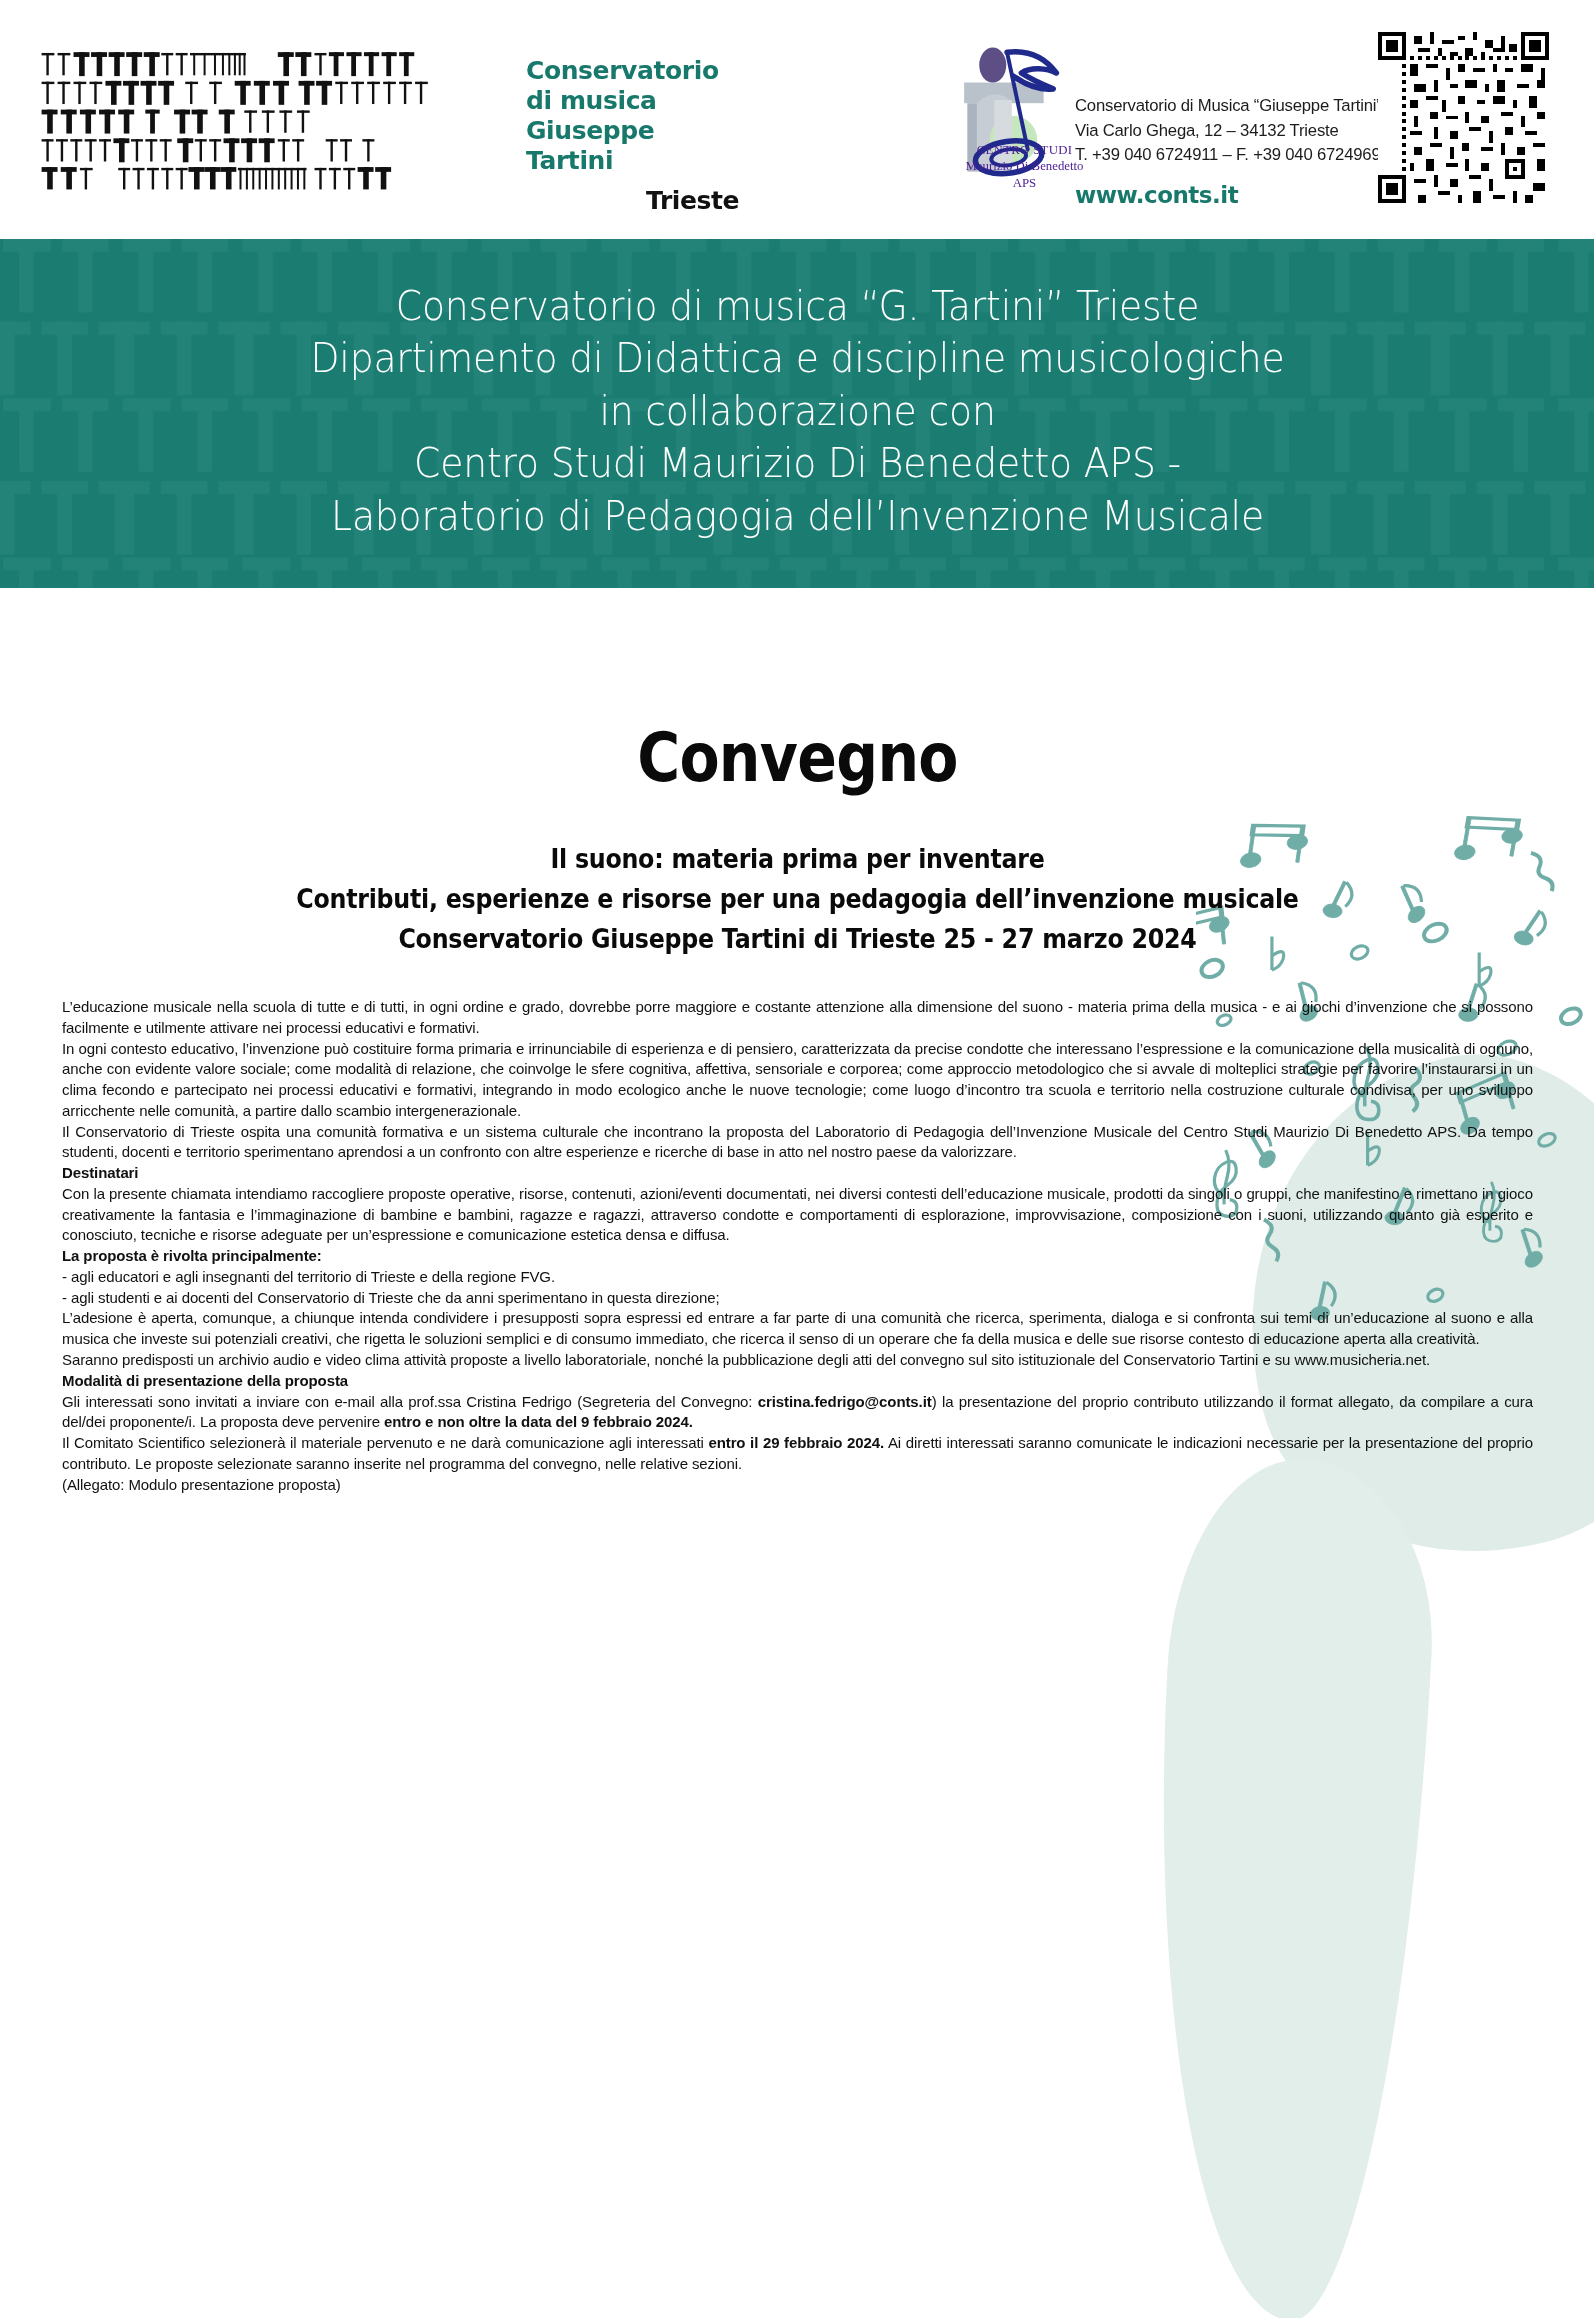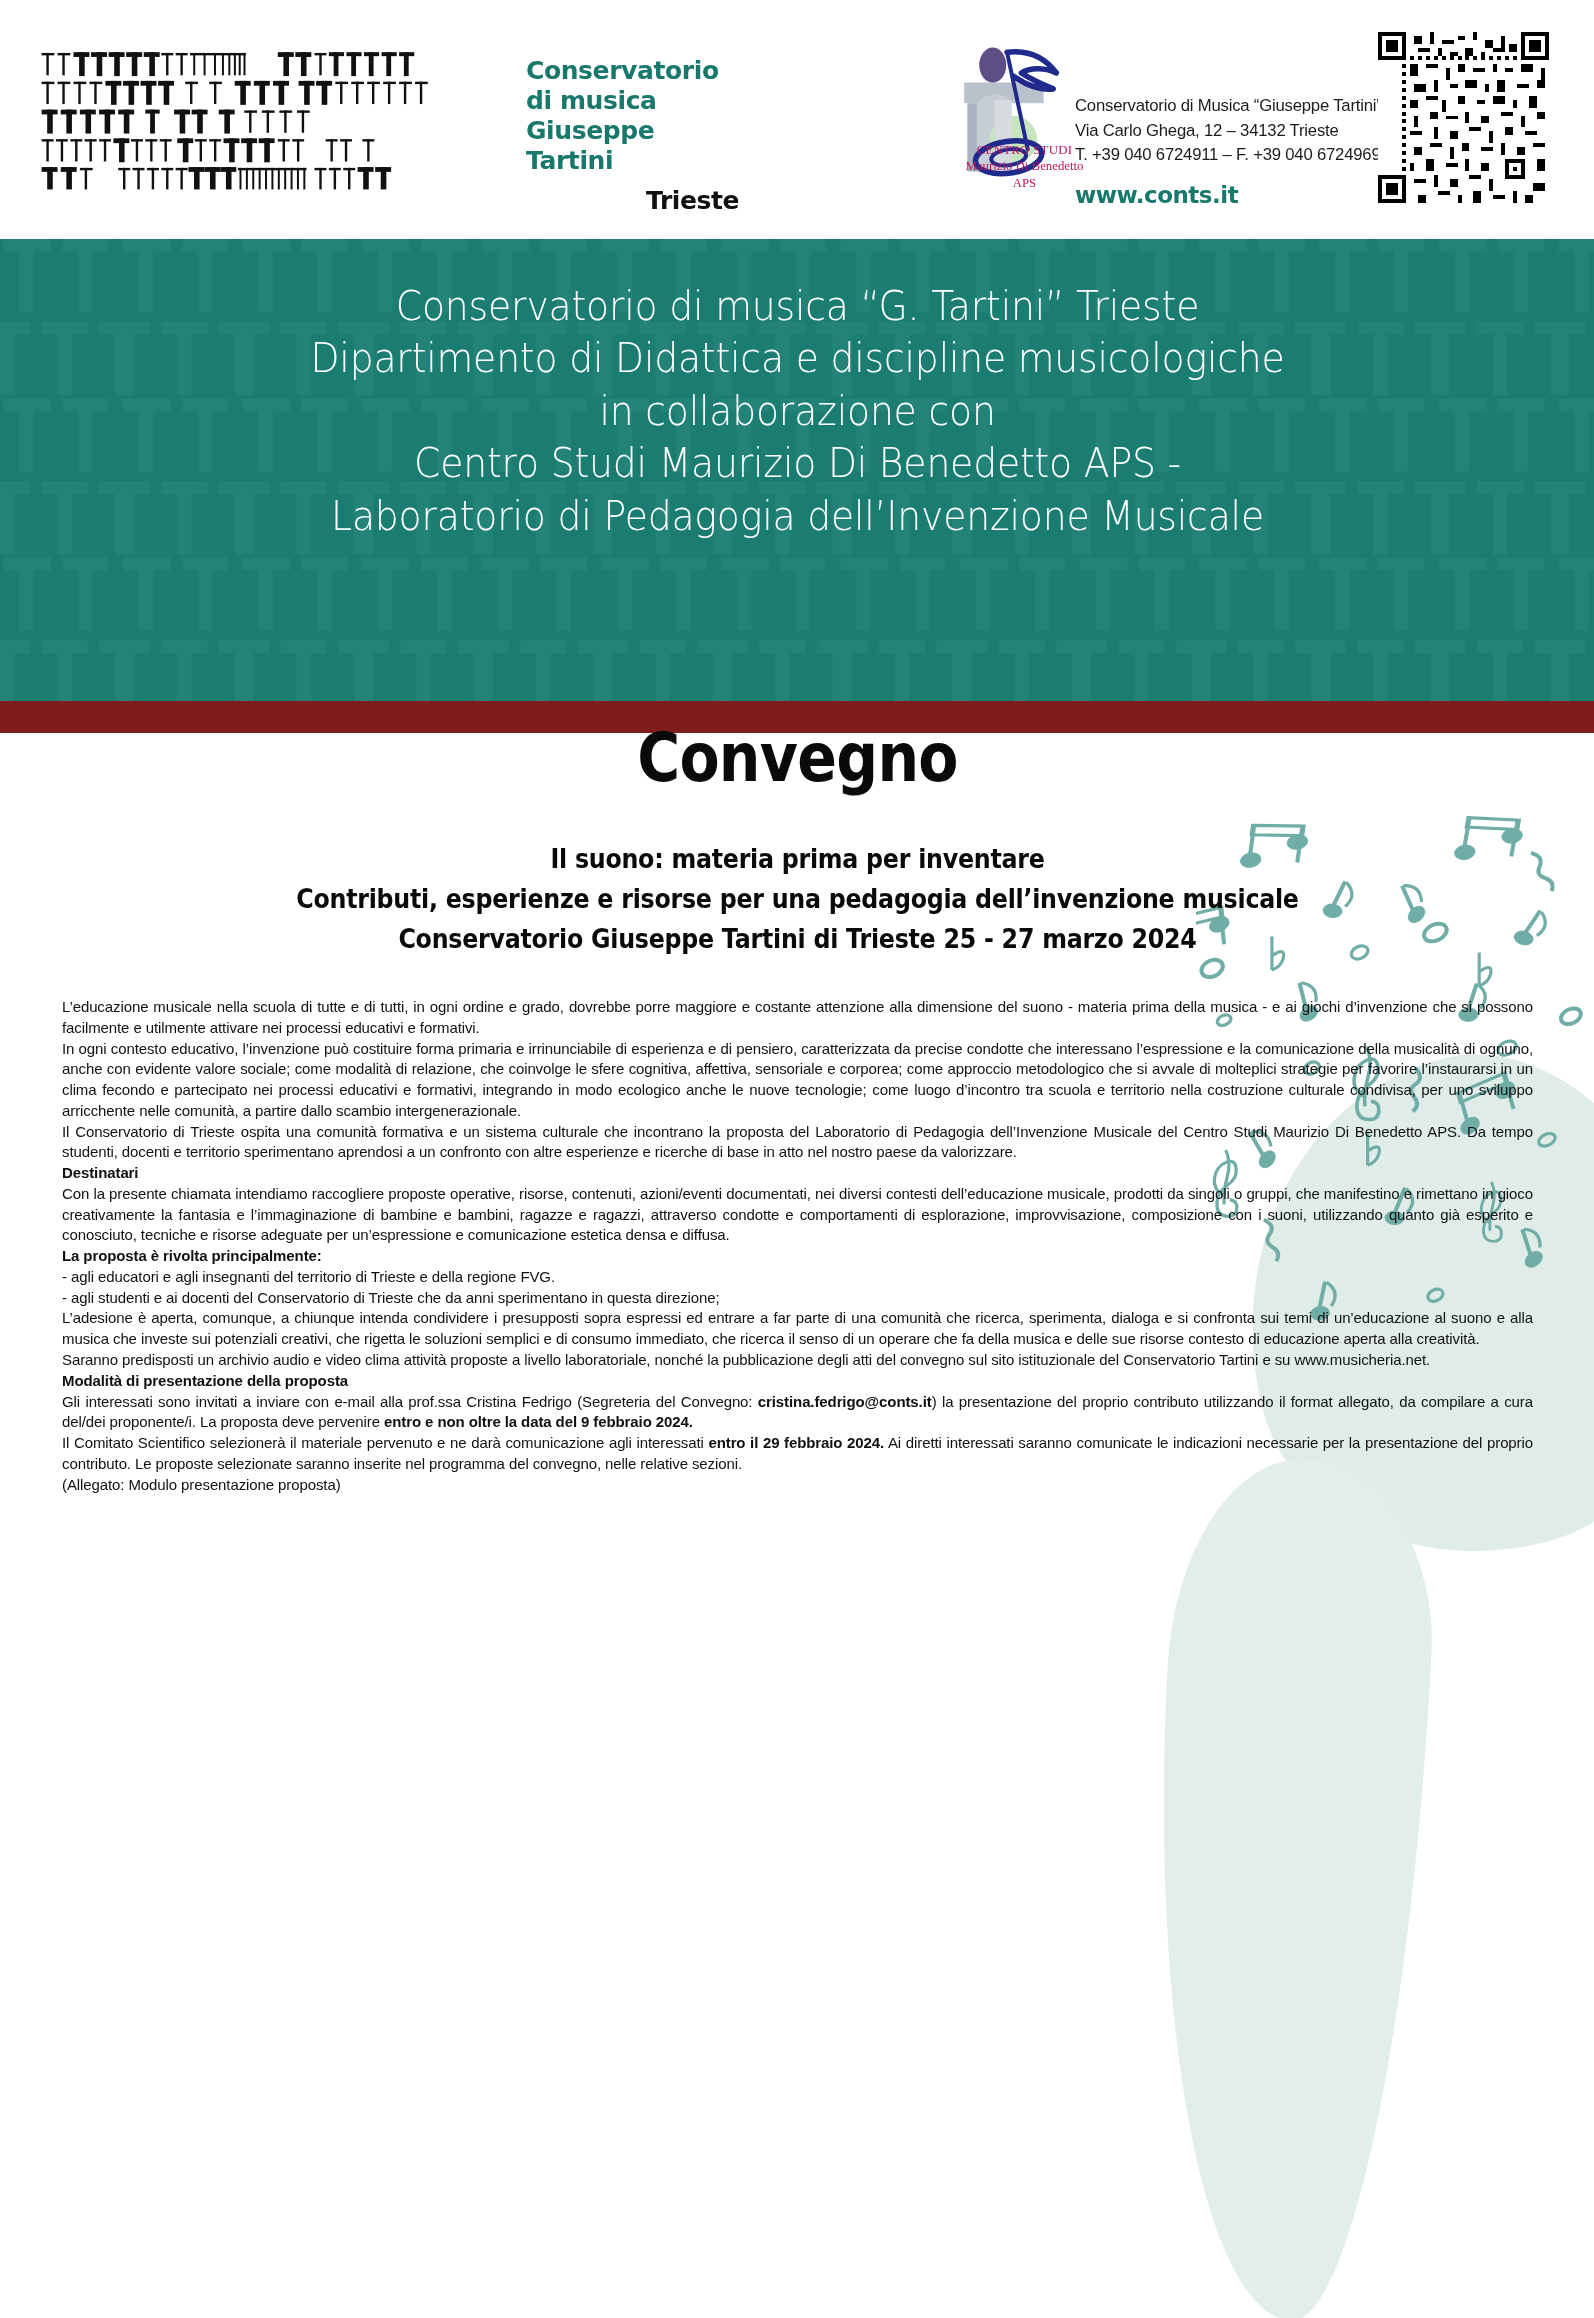--- a/index.html
+++ b/index.html
@@ -37,21 +37,21 @@
     margin-top:9.6px;
     margin-left:120px;
   }
 
   .centro-logo{
     position:absolute;left:945px;top:38px;width:175px;height:191px;
   }
   .centro-caption{
     position:absolute;left:941px;top:142px;width:167px;
     text-align:center;
-    color:#be185d;
+    color:#4c1d95;
     font-family:"Liberation Serif", serif;
     font-size:12.8px;
     line-height:1.28;
   }
   .centro-caption .l1{font-variant:small-caps;letter-spacing:0.3px;}
 
   .contact-block{
     position:absolute;left:1075px;top:94px;width:415px;
     font-family:"Liberation Sans", sans-serif;
     font-size:16.7px;
@@ -67,22 +67,22 @@
     color:#17786b;
     letter-spacing:-0.5px;
   }
   .qr{
     position:absolute;left:1378px;top:32px;width:171px;height:171px;
     background:#ffffff;
   }
 
   
   .banner{
-    position:absolute;left:0;top:239px;width:1595px;height:494px;
-    background:#7f1d1d;
+    position:absolute;left:0;top:239px;width:1595px;height:349px;
+    background:#15803d;
     overflow:hidden;
   }
   .banner .pattern{
     position:absolute;inset:0;opacity:1;
   }
   .banner-title{
     position:absolute;left:0;top:41px;width:1595px;
     text-align:center;
     color:#ffffff;
     font-family:"DejaVu Sans", sans-serif;

